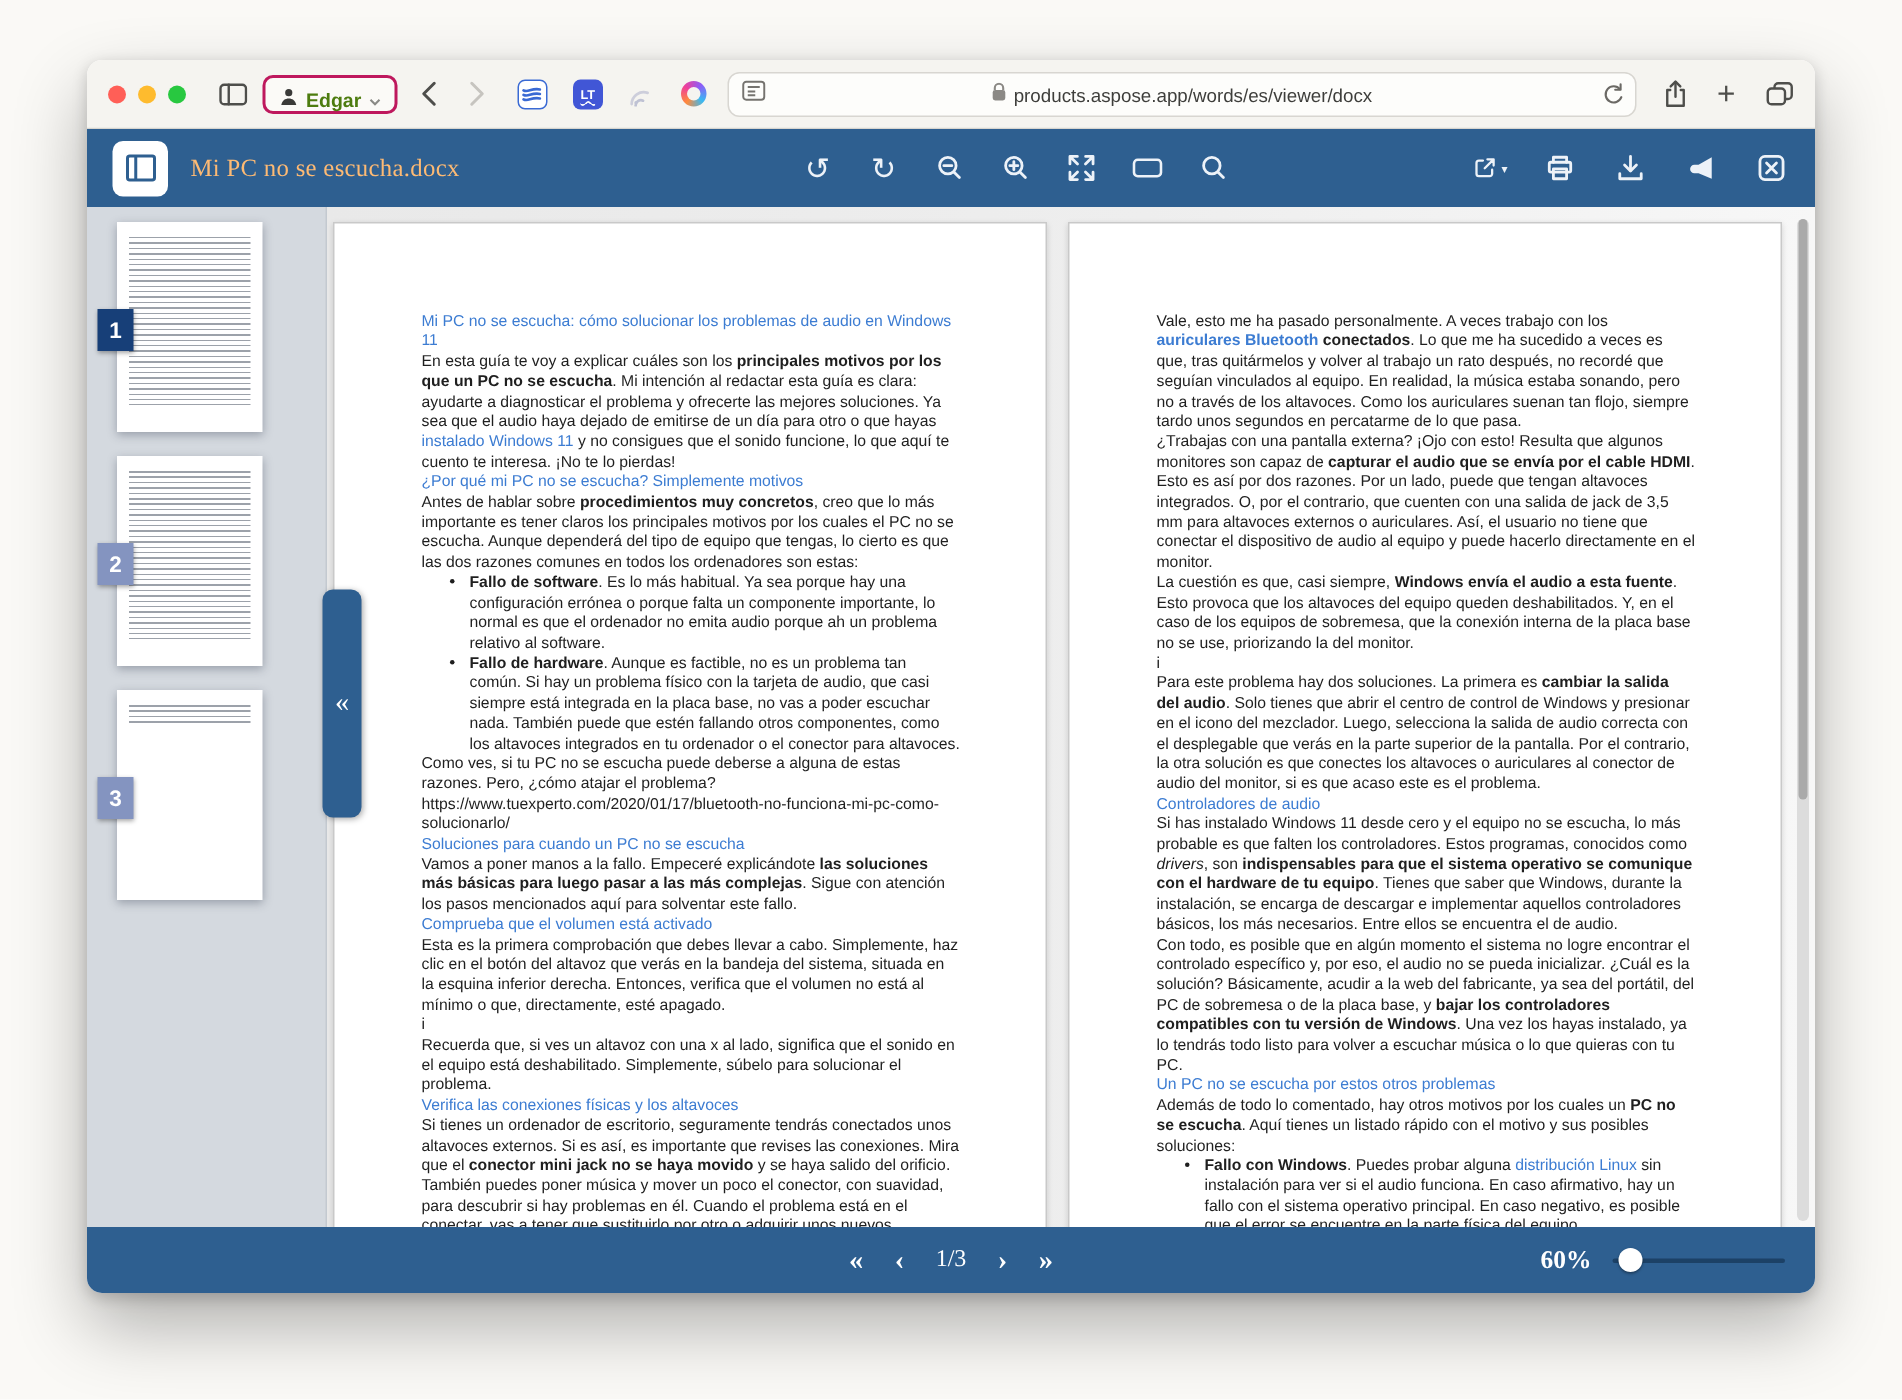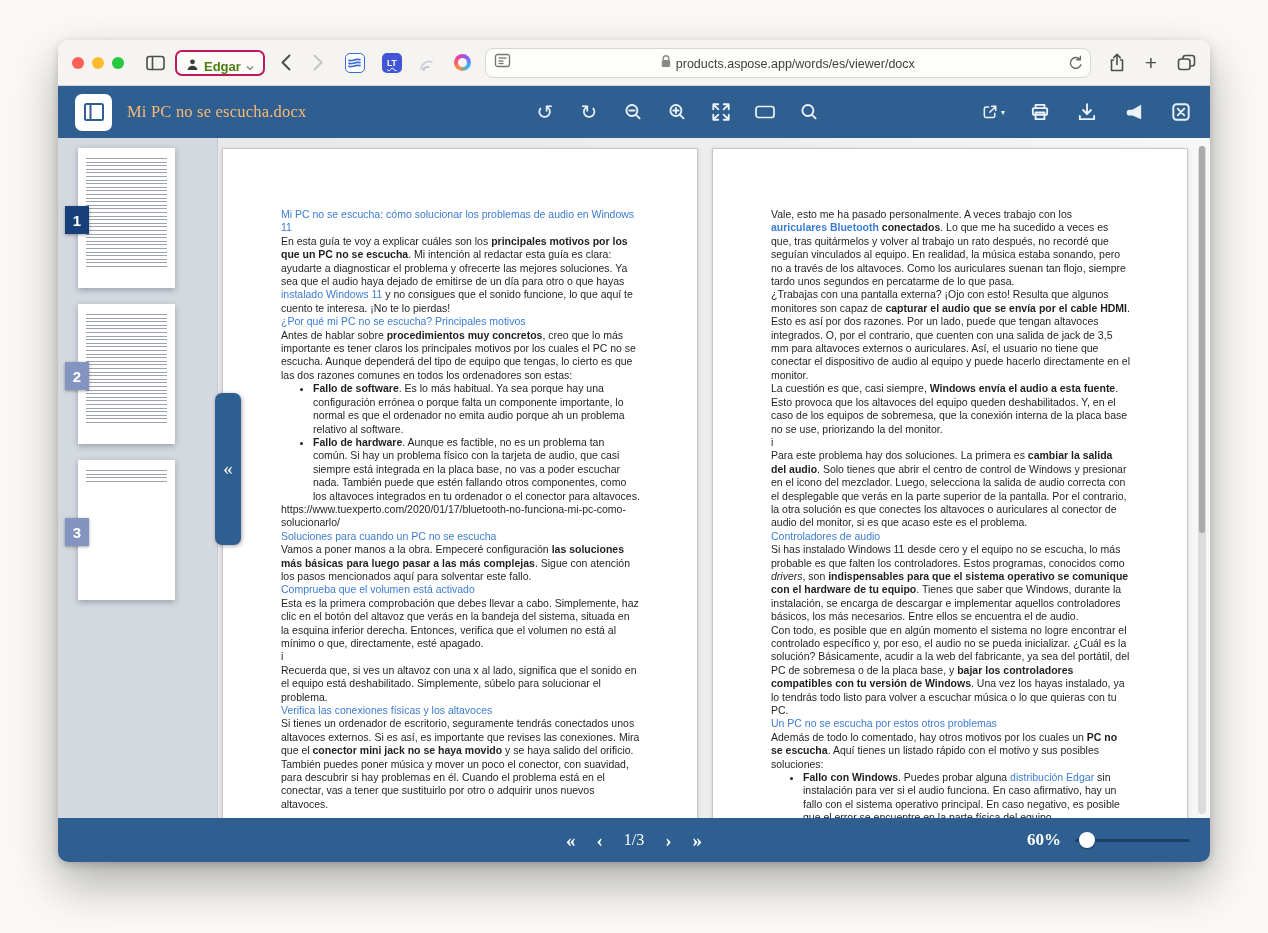--- a/index.html
+++ b/index.html
@@ -333,29 +333,30 @@
 
     <div class="content">
       <button class="collapse-tab">
         <span>«</span>
       </button>
 
       <div class="page page-a">
         <div class="page-body">
             <div class="doc-h"><span>Mi PC no se escucha: cómo solucionar los problemas de audio en Windows 11</span></div>
             <div class="doc-p"><span>En esta guía te voy a explicar cuáles son los </span><b>principales motivos por los que un PC no se escucha</b><span>. Mi intención al redactar esta guía es clara: ayudarte a diagnosticar el problema y ofrecerte las mejores soluciones. Ya sea que el audio haya dejado de emitirse de un día para otro o que hayas </span><span class="lnk">instalado Windows 11</span><span> y no consigues que el sonido funcione, lo que aquí te cuento te interesa. ¡No te lo pierdas!</span></div>
-            <div class="doc-h"><span>¿Por qué mi PC no se escucha? Principales motivos</span></div>
+            <div class="doc-h"><span>¿Por qué mi PC no se escucha? Simplemente motivos</span></div>
             <div class="doc-p"><span>Antes de hablar sobre </span><b>procedimientos muy concretos</b><span>, creo que lo más importante es tener claros los principales motivos por los cuales el PC no se escucha. Aunque dependerá del tipo de equipo que tengas, lo cierto es que las dos razones comunes en todos los ordenadores son estas:</span></div>
             <ul>
               <li><b>Fallo de software</b><span>. Es lo más habitual. Ya sea porque hay una configuración errónea o porque falta un componente importante, lo normal es que el ordenador no emita audio porque ah un problema relativo al software.</span></li>
               <li><b>Fallo de hardware</b><span>. Aunque es factible, no es un problema tan común. Si hay un problema físico con la tarjeta de audio, que casi siempre está integrada en la placa base, no vas a poder escuchar nada. También puede que estén fallando otros componentes, como los altavoces integrados en tu ordenador o el conector para altavoces.</span></li>
             </ul>
+            <div class="doc-p"><span>Como ves, si tu PC no se escucha puede deberse a alguna de estas razones. Pero, ¿cómo atajar el problema?</span></div>
             <div class="doc-p"><span>https://www.tuexperto.com/2020/01/17/bluetooth-no-funciona-mi-pc-como-solucionarlo/</span></div>
             <div class="doc-h"><span>Soluciones para cuando un PC no se escucha</span></div>
-            <div class="doc-p"><span>Vamos a poner manos a la obra. Empeceré configuración </span><b>las soluciones más básicas para luego pasar a las más complejas</b><span>. Sigue con atención los pasos mencionados aquí para solventar este fallo.</span></div>
+            <div class="doc-p"><span>Vamos a poner manos a la fallo. Empeceré explicándote </span><b>las soluciones más básicas para luego pasar a las más complejas</b><span>. Sigue con atención los pasos mencionados aquí para solventar este fallo.</span></div>
             <div class="doc-h"><span>Comprueba que el volumen está activado</span></div>
             <div class="doc-p"><span>Esta es la primera comprobación que debes llevar a cabo. Simplemente, haz clic en el botón del altavoz que verás en la bandeja del sistema, situada en la esquina inferior derecha. Entonces, verifica que el volumen no está al mínimo o que, directamente, esté apagado.</span></div>
             <div class="doc-p"><span>i</span></div>
             <div class="doc-p"><span>Recuerda que, si ves un altavoz con una x al lado, significa que el sonido en el equipo está deshabilitado. Simplemente, súbelo para solucionar el problema.</span></div>
             <div class="doc-h"><span>Verifica las conexiones físicas y los altavoces</span></div>
             <div class="doc-p"><span>Si tienes un ordenador de escritorio, seguramente tendrás conectados unos altavoces externos. Si es así, es importante que revises las conexiones. Mira que el </span><b>conector mini jack no se haya movido</b><span> y se haya salido del orificio. También puedes poner música y mover un poco el conector, con suavidad, para descubrir si hay problemas en él. Cuando el problema está en el conectar, vas a tener que sustituirlo por otro o adquirir unos nuevos altavoces.</span></div>
           </div>
       </div>
       <div class="page page-b">
         <div class="page-body">
@@ -363,21 +364,21 @@
             <div class="doc-p"><span>¿Trabajas con una pantalla externa? ¡Ojo con esto! Resulta que algunos monitores son capaz de </span><b>capturar el audio que se envía por el cable HDMI</b><span>. Esto es así por dos razones. Por un lado, puede que tengan altavoces integrados. O, por el contrario, que cuenten con una salida de jack de 3,5 mm para altavoces externos o auriculares. Así, el usuario no tiene que conectar el dispositivo de audio al equipo y puede hacerlo directamente en el monitor.</span></div>
             <div class="doc-p"><span>La cuestión es que, casi siempre, </span><b>Windows envía el audio a esta fuente</b><span>. Esto provoca que los altavoces del equipo queden deshabilitados. Y, en el caso de los equipos de sobremesa, que la conexión interna de la placa base no se use, priorizando la del monitor.</span></div>
             <div class="doc-p"><span>i</span></div>
             <div class="doc-p"><span>Para este problema hay dos soluciones. La primera es </span><b>cambiar la salida del audio</b><span>. Solo tienes que abrir el centro de control de Windows y presionar en el icono del mezclador. Luego, selecciona la salida de audio correcta con el desplegable que verás en la parte superior de la pantalla. Por el contrario, la otra solución es que conectes los altavoces o auriculares al conector de audio del monitor, si es que acaso este es el problema.</span></div>
             <div class="doc-h"><span>Controladores de audio</span></div>
             <div class="doc-p"><span>Si has instalado Windows 11 desde cero y el equipo no se escucha, lo más probable es que falten los controladores. Estos programas, conocidos como </span><i>drivers</i><span>, son </span><b>indispensables para que el sistema operativo se comunique con el hardware de tu equipo</b><span>. Tienes que saber que Windows, durante la instalación, se encarga de descargar e implementar aquellos controladores básicos, los más necesarios. Entre ellos se encuentra el de audio.</span></div>
             <div class="doc-p"><span>Con todo, es posible que en algún momento el sistema no logre encontrar el controlado específico y, por eso, el audio no se pueda inicializar. ¿Cuál es la solución? Básicamente, acudir a la web del fabricante, ya sea del portátil, del PC de sobremesa o de la placa base, y </span><b>bajar los controladores compatibles con tu versión de Windows</b><span>. Una vez los hayas instalado, ya lo tendrás todo listo para volver a escuchar música o lo que quieras con tu PC.</span></div>
             <div class="doc-h"><span>Un PC no se escucha por estos otros problemas</span></div>
             <div class="doc-p"><span>Además de todo lo comentado, hay otros motivos por los cuales un </span><b>PC no se escucha</b><span>. Aquí tienes un listado rápido con el motivo y sus posibles soluciones:</span></div>
             <ul>
-              <li><b>Fallo con Windows</b><span>. Puedes probar alguna </span><span class="lnk">distribución Edgar</span><span> sin instalación para ver si el audio funciona. En caso afirmativo, hay un fallo con el sistema operativo principal. En caso negativo, es posible que el error se encuentre en la parte física del equipo.</span></li>
+              <li><b>Fallo con Windows</b><span>. Puedes probar alguna </span><span class="lnk">distribución Linux</span><span> sin instalación para ver si el audio funciona. En caso afirmativo, hay un fallo con el sistema operativo principal. En caso negativo, es posible que el error se encuentre en la parte física del equipo.</span></li>
             </ul>
           </div>
       </div>
 
       <div class="v-scroll">
         <div class="v-thumb"></div>
       </div>
     </div>
   </div>
 

